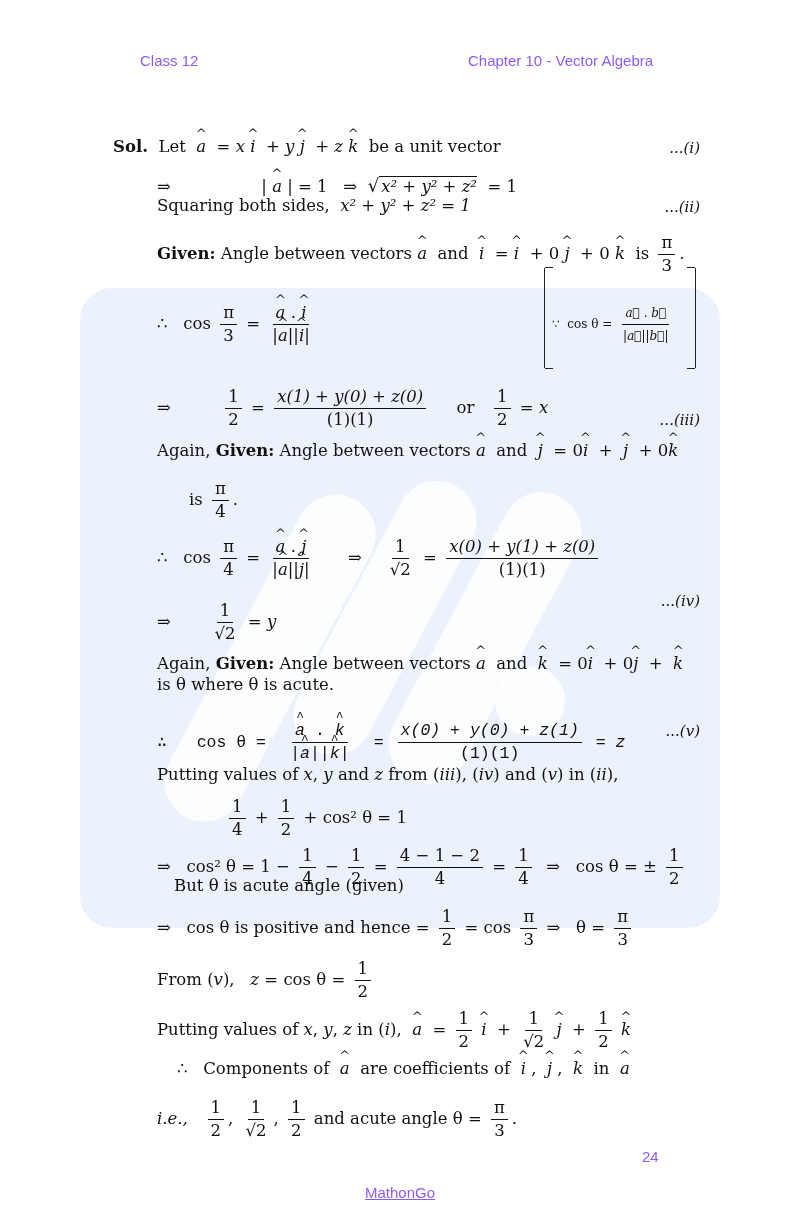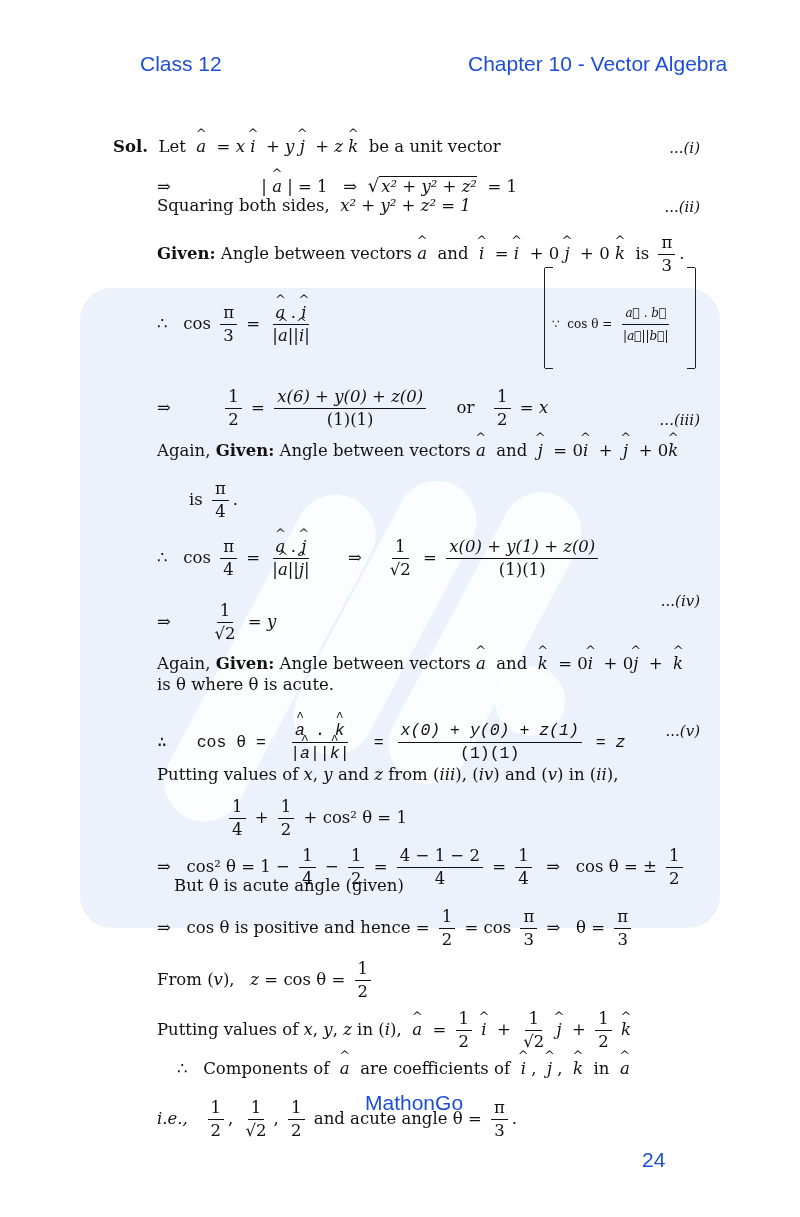--- a/index.html
+++ b/index.html
@@ -1,18 +1,18 @@
 <!DOCTYPE html>
 <html><head>
 <meta charset="utf-8">
 <style>
   html, body { margin:0; padding:0; background:#ffffff; }
   body { width:800px; height:1217px; position:relative; overflow:hidden;
          font-family:"DejaVu Serif","Liberation Serif",serif; color:#111; }
-  .hdr { position:absolute; font-family:"Liberation Sans",sans-serif; font-size:21px; color:#1d4ed8; }
+  .hdr { position:absolute; font-family:"Liberation Sans",sans-serif; font-size:15px; color:#8b5cf6; }
   .panel { position:absolute; left:80px; top:288px; width:640px; height:640px;
            background:#ecf2fb; border-radius:32px; }
   .wm { position:absolute; background:#ffffff; opacity:0.85; border-radius:40px; }
   .ln { position:absolute; font-size:16.5px; white-space:nowrap; line-height:20px; }
   .it { font-style:italic; }
   .b { font-weight:bold; }
   .frac { display:inline-flex; flex-direction:column; align-items:center; vertical-align:middle;
           margin:0 4px; line-height:22px; }
   .frac .num { border-bottom:1px solid #111; padding:0 3px; }
   .frac .den { padding:0 3px; }
@@ -107,21 +107,21 @@
 
 <div class="ln" style="left:157px; top:386px;">
   <span>⇒</span>
   <span style="display:inline-block; width:40px;"></span>
   <span class="frac">
       <span class="num">1</span>
       <span class="den">2</span>
     </span>
   =
   <span class="frac">
-      <span class="num it">x(6) + y(0) + z(0)</span>
+      <span class="num it">x(1) + y(0) + z(0)</span>
       <span class="den">(1)(1)</span>
     </span>
   &nbsp;&nbsp;&nbsp;&nbsp;<span>or</span>&nbsp;&nbsp;
   <span class="frac">
       <span class="num">1</span>
       <span class="den">2</span>
     </span>
   = <span class="it">x</span>
 </div>
 <div class="tag" style="top:411px;">...(iii)</div>
@@ -323,14 +323,14 @@
       <span class="num">1</span>
       <span class="den">2</span>
     </span>
   and acute angle θ =
   <span class="frac">
       <span class="num">π</span>
       <span class="den">3</span>
     </span>.
 </div>
 
-<div class="hdr" style="left:365px; top:1091px;">MathonGo</div>
+<div class="hdr" style="left:365px; top:1184px;text-decoration:underline;">MathonGo</div>
 <div class="hdr" style="left:642px; top:1148px;">24</div>
 
 </body></html>

